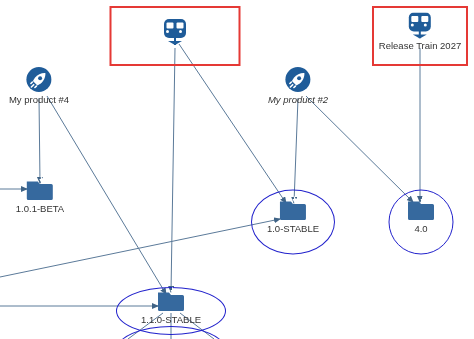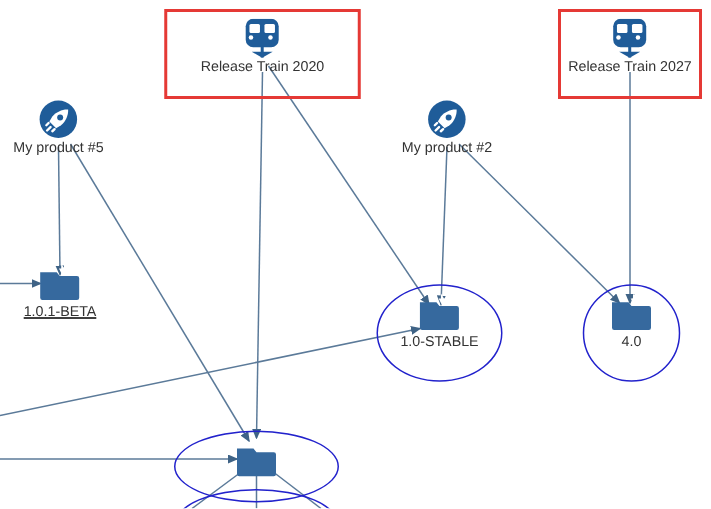--- a/index.html
+++ b/index.html
@@ -99,21 +99,20 @@
           <svg class="icon-svg" xmlns="http://www.w3.org/2000/svg" width="24" height="26" viewBox="0 0 24 26">
             <path d="M6 0 H18 A5 5 0 0 1 23 5 V14 A5 5 0 0 1 18 19 H6 A5 5 0 0 1 1 14 V5 A5 5 0 0 1 6 0 Z" fill="#1f5c99"></path>
             <rect x="3.5" y="3.5" width="7" height="6" rx="1" fill="#ffffff"></rect>
             <rect x="13.5" y="3.5" width="7" height="6" rx="1" fill="#ffffff"></rect>
             <circle cx="4.5" cy="12.5" r="1.5" fill="#ffffff"></circle>
             <circle cx="17.5" cy="12.5" r="1.5" fill="#ffffff"></circle>
             <rect x="11" y="18" width="2" height="8" fill="#1f5c99"></rect>
             <path d="M5 22 L19 22 L12 26 Z" fill="#1f5c99"></path>
           </svg>
         </span>
-        <div class="node-label" style="color: rgb(51, 51, 51);">Release Train 2020</div>
       </div>
       <div class="node" style="left: 420px; top: 32px;">
         <span>
           <svg class="icon-svg" xmlns="http://www.w3.org/2000/svg" width="24" height="26" viewBox="0 0 24 26">
             <path d="M6 0 H18 A5 5 0 0 1 23 5 V14 A5 5 0 0 1 18 19 H6 A5 5 0 0 1 1 14 V5 A5 5 0 0 1 6 0 Z" fill="#1f5c99"></path>
             <rect x="3.5" y="3.5" width="7" height="6" rx="1" fill="#ffffff"></rect>
             <rect x="13.5" y="3.5" width="7" height="6" rx="1" fill="#ffffff"></rect>
             <circle cx="4.5" cy="12.5" r="1.5" fill="#ffffff"></circle>
             <circle cx="17.5" cy="12.5" r="1.5" fill="#ffffff"></circle>
             <rect x="11" y="18" width="2" height="8" fill="#1f5c99"></rect>
@@ -124,34 +123,34 @@
       </div>
       <div class="node" style="left: 39px; top: 86px;">
         <span>
           <svg class="icon-svg" xmlns="http://www.w3.org/2000/svg" width="26" height="26" viewBox="0 0 26 26">
             <circle cx="13" cy="13" r="12.5" fill="#1f5c99"></circle>
             <path d="M19.5 6.5 C16 6.2 11.5 8 9 11.2 L7 14.5 L11.5 19 L14.8 17 C18 14.5 19.8 10 19.5 6.5 Z" fill="#ffffff"></path>
             <circle cx="14.2" cy="11.8" r="2" fill="#1f5c99"></circle>
             <path d="M7.8 18.2 L5.5 20.5 M6.5 15.5 L5 17 M10.5 19.6 L9 21" stroke="#ffffff" stroke-width="1.6" stroke-linecap="round"></path>
           </svg>
         </span>
-        <div class="node-label" style="color: rgb(51, 51, 51);">My product #5</div>
+        <div class="node-label" style="color: rgb(51, 51, 51);">My product #4</div>
       </div>
       <div class="node" style="left: 298px; top: 86px;">
         <span>
           <svg class="icon-svg" xmlns="http://www.w3.org/2000/svg" width="26" height="26" viewBox="0 0 26 26">
             <circle cx="13" cy="13" r="12.5" fill="#1f5c99"></circle>
             <path d="M19.5 6.5 C16 6.2 11.5 8 9 11.2 L7 14.5 L11.5 19 L14.8 17 C18 14.5 19.8 10 19.5 6.5 Z" fill="#ffffff"></path>
             <circle cx="14.2" cy="11.8" r="2" fill="#1f5c99"></circle>
             <path d="M7.8 18.2 L5.5 20.5 M6.5 15.5 L5 17 M10.5 19.6 L9 21" stroke="#ffffff" stroke-width="1.6" stroke-linecap="round"></path>
           </svg>
         </span>
-        <div class="node-label" style="color: rgb(51, 51, 51);">My product #2</div>
+        <div class="node-label" style="color: rgb(51, 51, 51); font-style: italic;">My product #2</div>
       </div>
-      <div class="node" style="left: 40px; top: 195px; text-decoration: underline;">
+      <div class="node" style="left: 40px; top: 195px;">
         <span>
           <svg class="icon-svg" xmlns="http://www.w3.org/2000/svg" width="30" height="26" viewBox="0 0 30 26">
             <path d="M2 6 L2 23 A1.5 1.5 0 0 0 3.5 24.5 L26.5 24.5 A1.5 1.5 0 0 0 28 23 L28 10 A1.5 1.5 0 0 0 26.5 8.5 L15 8.5 L13 6 Z" fill="#36699e"></path>
             <path d="M16 0 L16 3.5 L19.5 3.5 L17 8.5 L14.5 3.5 L18 3.5" fill="#ffffff"></path>
           </svg>
         </span>
         <div class="node-label" style="color: rgb(51, 51, 51);">1.0.1-BETA</div>
       </div>
       <div class="node" style="left: 293px; top: 215px;">
         <span>
@@ -171,16 +170,17 @@
         </span>
         <div class="node-label" style="color: rgb(51, 51, 51);">4.0</div>
       </div>
       <div class="node" style="left: 171px; top: 306px;">
         <span>
           <svg class="icon-svg" xmlns="http://www.w3.org/2000/svg" width="30" height="26" viewBox="0 0 30 26">
             <path d="M2 6 L2 23 A1.5 1.5 0 0 0 3.5 24.5 L26.5 24.5 A1.5 1.5 0 0 0 28 23 L28 10 A1.5 1.5 0 0 0 26.5 8.5 L15 8.5 L13 6 Z" fill="#36699e"></path>
             <path d="M16 0 L16 3.5 L19.5 3.5 L17 8.5 L14.5 3.5 L18 3.5" fill="#ffffff"></path>
           </svg>
         </span>
+        <div class="node-label" style="color: rgb(51, 51, 51);">1.1.0-STABLE</div>
       </div>
     </div>
 
 </div>
 
 </body></html>

